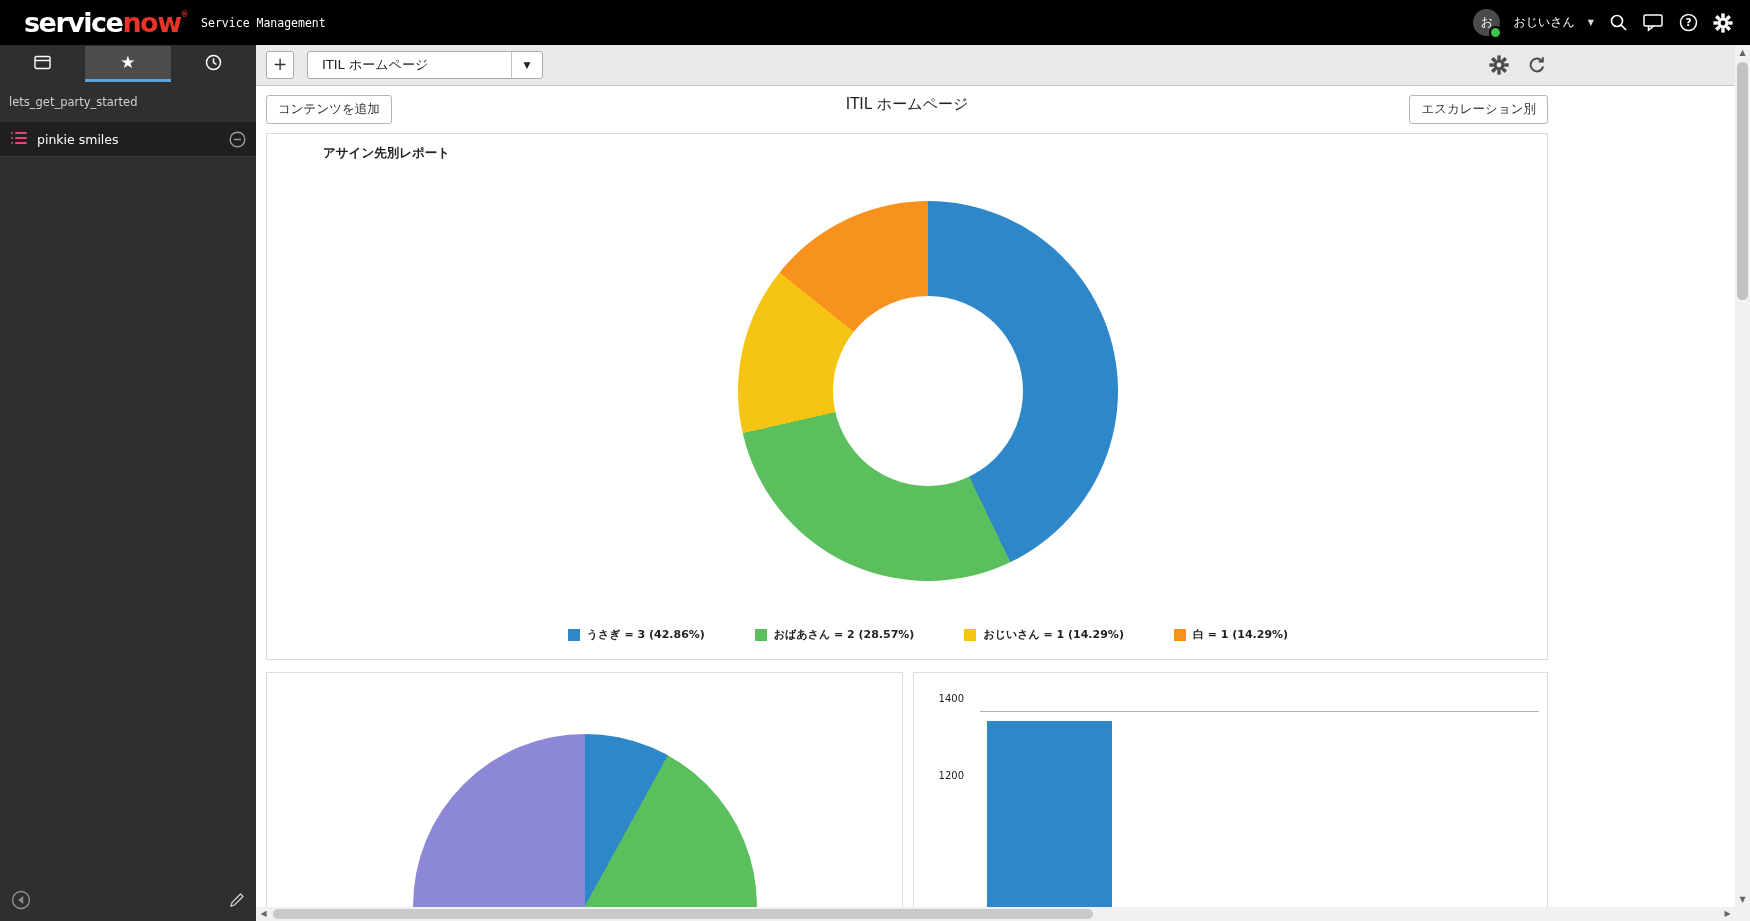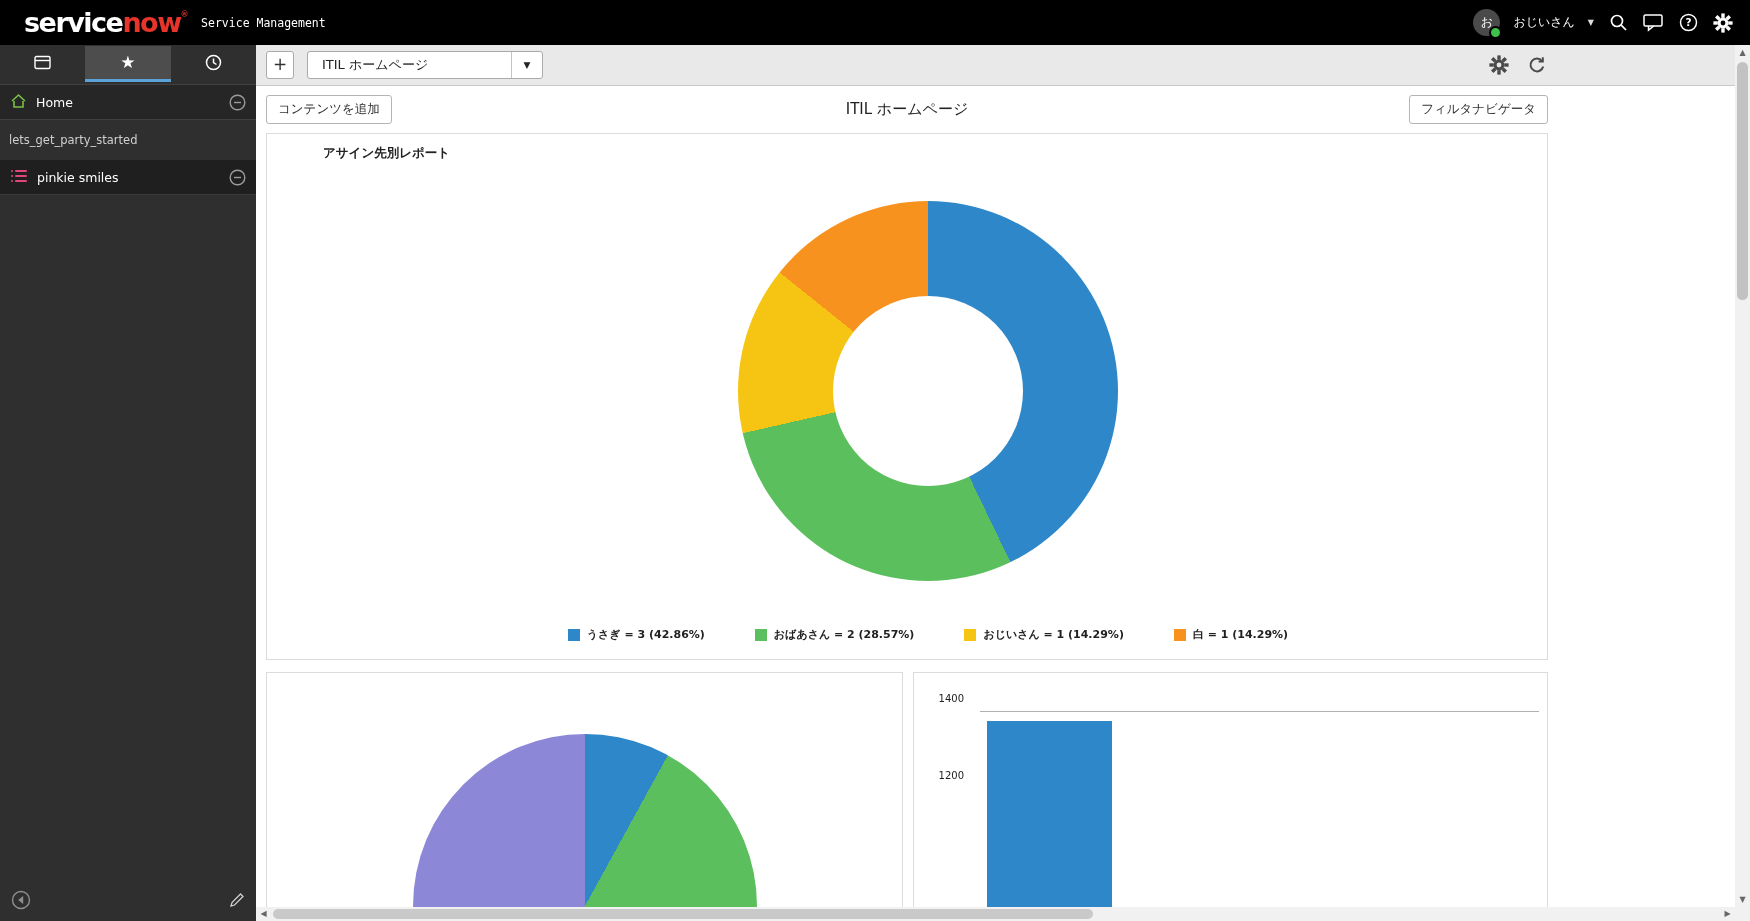--- a/index.html
+++ b/index.html
@@ -42,21 +42,21 @@
   .main{position:absolute;left:256px;top:45px;right:0;bottom:0;background:#fff;}
   .main-toolbar{position:absolute;left:0;right:15px;top:0;height:40px;background:#e9e9e9;border-bottom:1px solid #c9c9c9;z-index:5;}
   .toolbar-inner{width:1282px;margin-left:10px;height:100%;display:flex;align-items:center;}
   .add-tab-btn{width:28px;height:28px;box-sizing:border-box;background:#fff;border:1px solid #ababab;border-radius:3px;font-size:17px;line-height:25px;text-align:center;color:#333;cursor:pointer;}
   .dash-select{margin-left:13px;height:28px;box-sizing:border-box;background:#fff;border:1px solid #ababab;border-radius:3px;display:flex;align-items:stretch;cursor:pointer;}
   .dash-label{padding:0 14px;font-size:13px;color:#222;min-width:175px;display:flex;align-items:center;}
   .dash-caret{width:30px;border-left:1px solid #c4c4c4;display:flex;align-items:center;justify-content:center;font-size:9px;color:#222;}
   .toolbar-icons{margin-left:auto;display:flex;align-items:center;gap:16px;}
 
   .content{position:absolute;left:0;right:15px;top:41px;bottom:14px;overflow:hidden;background:#fff;}
-  .page-header{position:relative;width:1282px;margin:9px 0 9px 10px;height:29px;display:flex;align-items:center;}
+  .page-header{position:relative;width:1282px;margin:9px 0 9px 10px;height:29px;display:flex;align-items:flex-start;}
   .btn{background:#fff;border:1px solid #b5b5b5;border-radius:3px;font-size:12.5px;color:#333;padding:5px 11px;cursor:pointer;font-family:inherit;}
   .page-title{position:absolute;left:0;right:0;text-align:center;font-size:15px;color:#222;pointer-events:none;}
   .change-layout{margin-left:auto;}
 
   .card{background:#fff;border:1px solid #dcdcdc;box-sizing:border-box;padding-left:42px;}
   .card1{width:1282px;margin-left:10px;height:527px;}
   .card-title{padding:11px 14px 6px;font-size:12.5px;font-weight:bold;color:#222;}
   .donut{width:380px;height:380px;border-radius:50%;margin:33px auto 0;position:relative;cursor:pointer;}
   .donut::after{content:"";position:absolute;inset:95px;border-radius:50%;background:#fff;}
   .legend{display:flex;justify-content:center;gap:50px;margin-top:46px;}
@@ -155,36 +155,20 @@
         <span class="star-glyph">★</span>
       </div>
       <div class="nav-tab">
         <span>
           <svg width="17" height="17" viewBox="0 0 17 17">
               <circle cx="8.5" cy="8.5" r="7" fill="none" stroke="#fff" stroke-width="1.5"></circle>
               <path d="M8.5 4.5v4l3 2" fill="none" stroke="#fff" stroke-width="1.5"></path>
             </svg>
         </span>
       </div>
-    </div>
-    <div class="home-row">
-      <span>
-        <svg width="17" height="16" viewBox="0 0 17 16">
-            <path d="M2 8L8.5 2 15 8" fill="none" stroke="#7ac143" stroke-width="1.6"></path>
-            <path d="M4 8v6h9V8" fill="none" stroke="#7ac143" stroke-width="1.6"></path>
-          </svg>
-      </span>
-      <span>Home</span>
-      <span class="row-spacer"></span>
-      <span class="sicon">
-        <svg width="17" height="17" viewBox="0 0 17 17">
-            <circle cx="8.5" cy="8.5" r="7.3" fill="none" stroke="#9c9c9c" stroke-width="1.4"></circle>
-            <line x1="5" y1="8.5" x2="12" y2="8.5" stroke="#9c9c9c" stroke-width="1.4"></line>
-          </svg>
-      </span>
     </div>
     <div class="started">lets_get_party_started</div>
     <div class="fav-row">
       <span>
         <svg width="18" height="16" viewBox="0 0 18 16">
           <g stroke="#e0457b" stroke-width="2" stroke-linecap="round">
             <line x1="2" y1="3" x2="2.01" y2="3"></line>
               <line x1="6" y1="3" x2="16" y2="3"></line>
             <line x1="2" y1="8" x2="2.01" y2="8"></line>
               <line x1="6" y1="8" x2="16" y2="8"></line>
@@ -252,21 +236,21 @@
           </span>
         </div>
       </div>
     </div>
 
     <div class="content">
 
       <div class="page-header">
         <button class="btn">コンテンツを追加</button>
         <div class="page-title">ITIL ホームページ</div>
-        <button class="btn change-layout">フィルタナビゲータ</button>
+        <button class="btn change-layout">エスカレーション別</button>
       </div>
 
       <div class="card card1">
         <div class="card-title">アサイン先別レポート</div>
         <div class="donut" style="background: conic-gradient(rgb(46, 135, 200) 0%, rgb(46, 135, 200) 42.86%, rgb(91, 191, 94) 42.86%, rgb(91, 191, 94) 71.43%, rgb(246, 197, 19) 71.43%, rgb(246, 197, 19) 85.72%, rgb(247, 146, 30) 85.72%, rgb(247, 146, 30) 100%);"></div>
         <div class="legend">
   <div class="legend-item">
     <span class="swatch" style="background: rgb(46, 135, 200);"></span>
     <span class="legend-text">うさぎ = 3 (42.86%)</span>
   </div>

